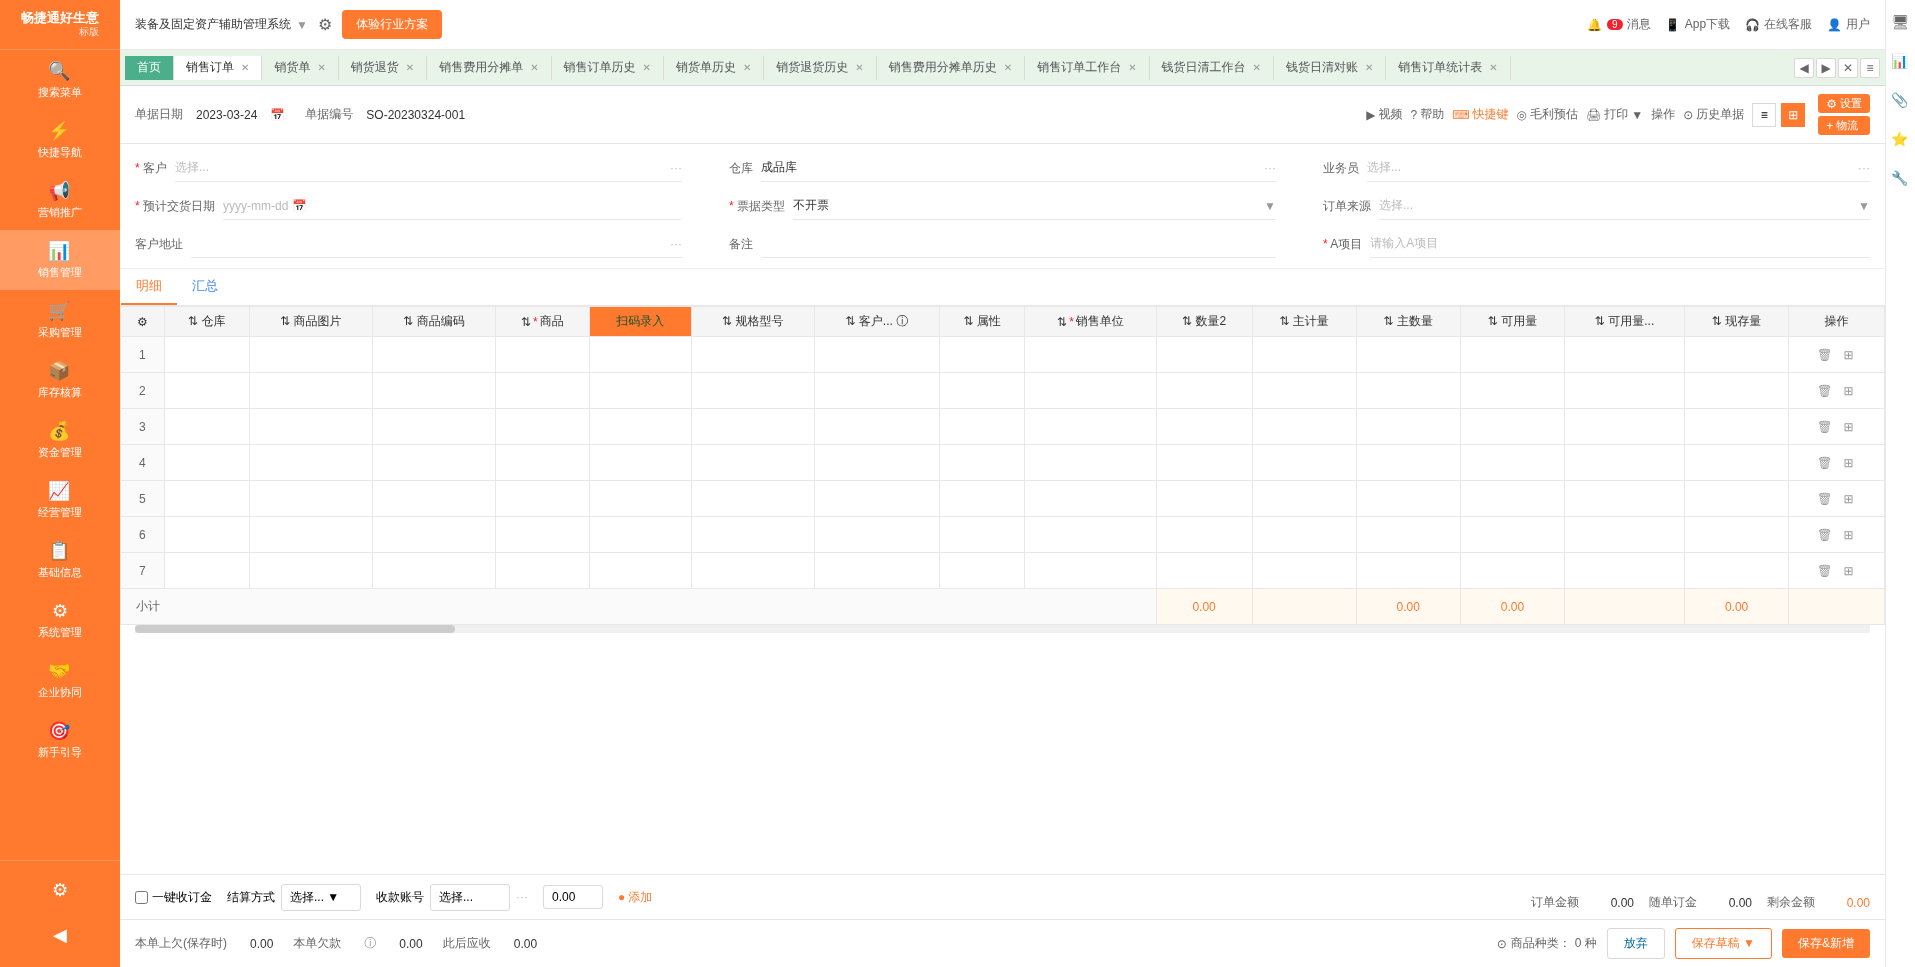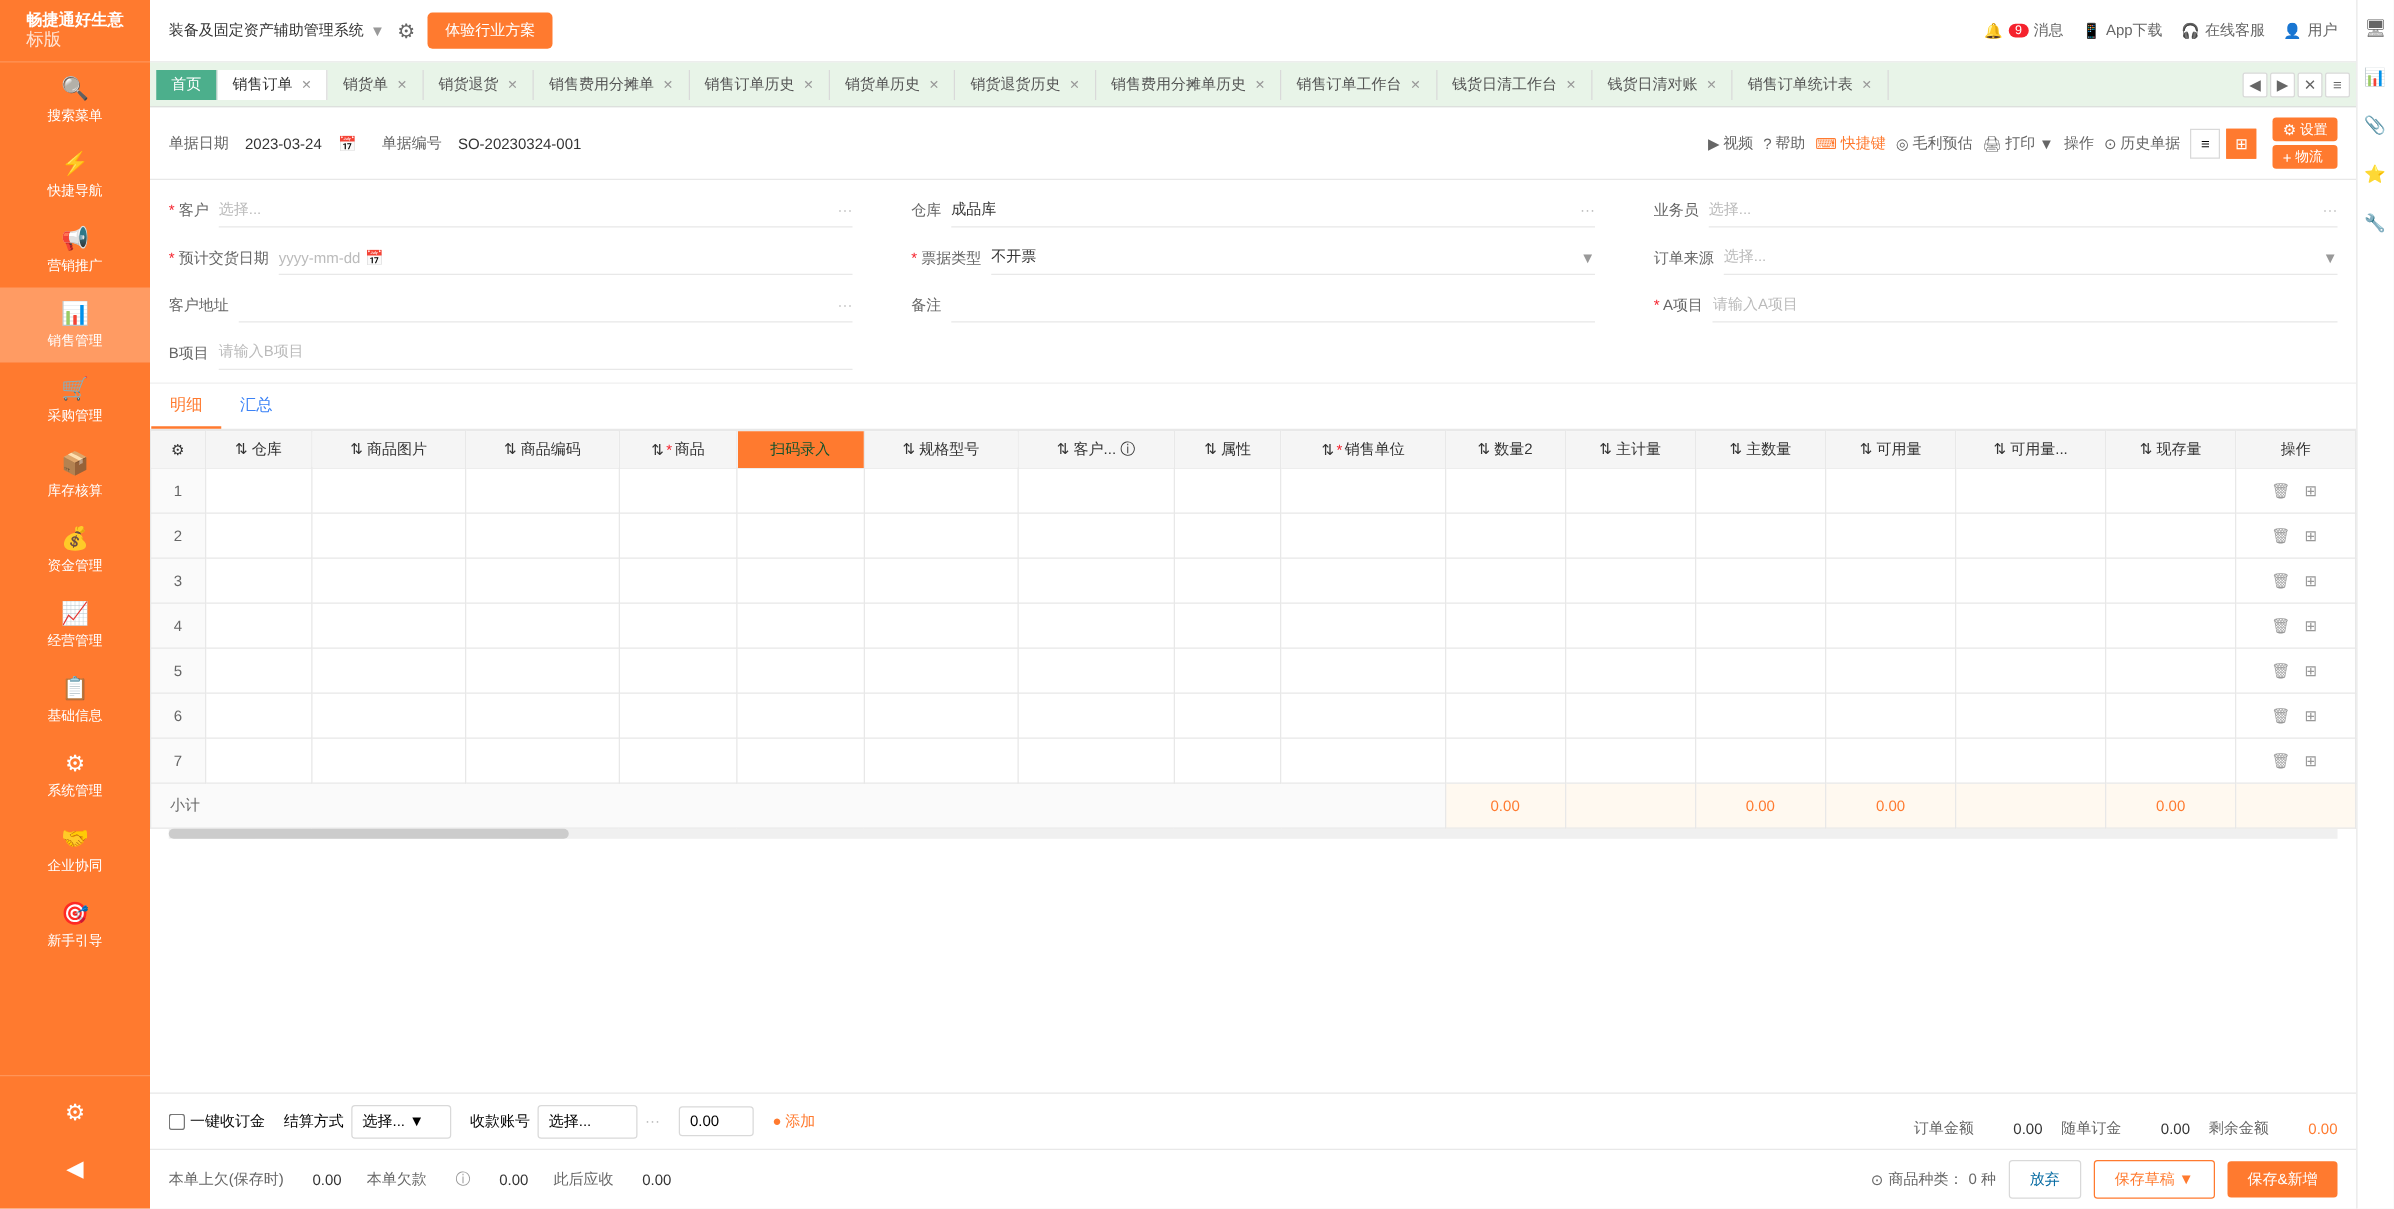--- a/index.html
+++ b/index.html
@@ -2,21 +2,21 @@
 <html><head>
   <meta charset="utf-8">
   <style>
     * { box-sizing: border-box; margin: 0; padding: 0; font-family: 'Microsoft YaHei', Arial, sans-serif; font-size: 12px; }
     body { display: flex; height: 967px; overflow: hidden; background: #f0f2f5; }
 
     
     .sidebar { width: 120px; background: #ff7a2f; display: flex; flex-direction: column; align-items: center; padding-top: 0; flex-shrink: 0; }
     .sidebar-logo { width: 100%; background: #ff7a2f; padding: 10px; display: flex; align-items: center; justify-content: center; border-bottom: 1px solid rgba(255,255,255,0.2); height: 50px; }
     .sidebar-logo-text { color: white; font-size: 13px; font-weight: bold; text-align: center; line-height: 1.2; }
-    .sidebar-logo-sub { color: rgba(255,255,255,0.8); font-size: 14px; }
+    .sidebar-logo-sub { color: rgba(255,255,255,0.8); font-size: 10px; text-align: right; }
     .sidebar-item { width: 100%; display: flex; flex-direction: column; align-items: center; padding: 10px 5px; cursor: pointer; color: white; transition: background 0.2s; }
     .sidebar-item.active { background: rgba(255,255,255,0.25); }
     .sidebar-item .icon { font-size: 18px; margin-bottom: 3px; }
     .sidebar-item .label { font-size: 11px; color: white; text-align: center; }
     .sidebar-bottom { margin-top: auto; width: 100%; border-top: 1px solid rgba(255,255,255,0.2); padding: 8px 0; }
 
     
     .main { flex: 1; display: flex; flex-direction: column; overflow: hidden; }
 
     
@@ -386,26 +386,20 @@
           <span class="f-label">备注</span>
           <div class="f-control"></div>
         </div>
         <div class="field-item">
           <span class="f-label req">A项目</span>
           <div class="f-control">
             <span class="f-placeholder">请输入A项目</span>
           </div>
         </div>
 
-        <div class="field-item" style="grid-column: 1;">
-          <span class="f-label">B项目</span>
-          <div class="f-control">
-            <span class="f-placeholder">请输入B项目</span>
-          </div>
-        </div>
       </div>
     </div>
 
     <hr class="divider-line">
 
     <div class="inner-tabs">
       <div class="inner-tab active">明细</div>
       <div class="inner-tab">汇总</div>
     </div>
 

